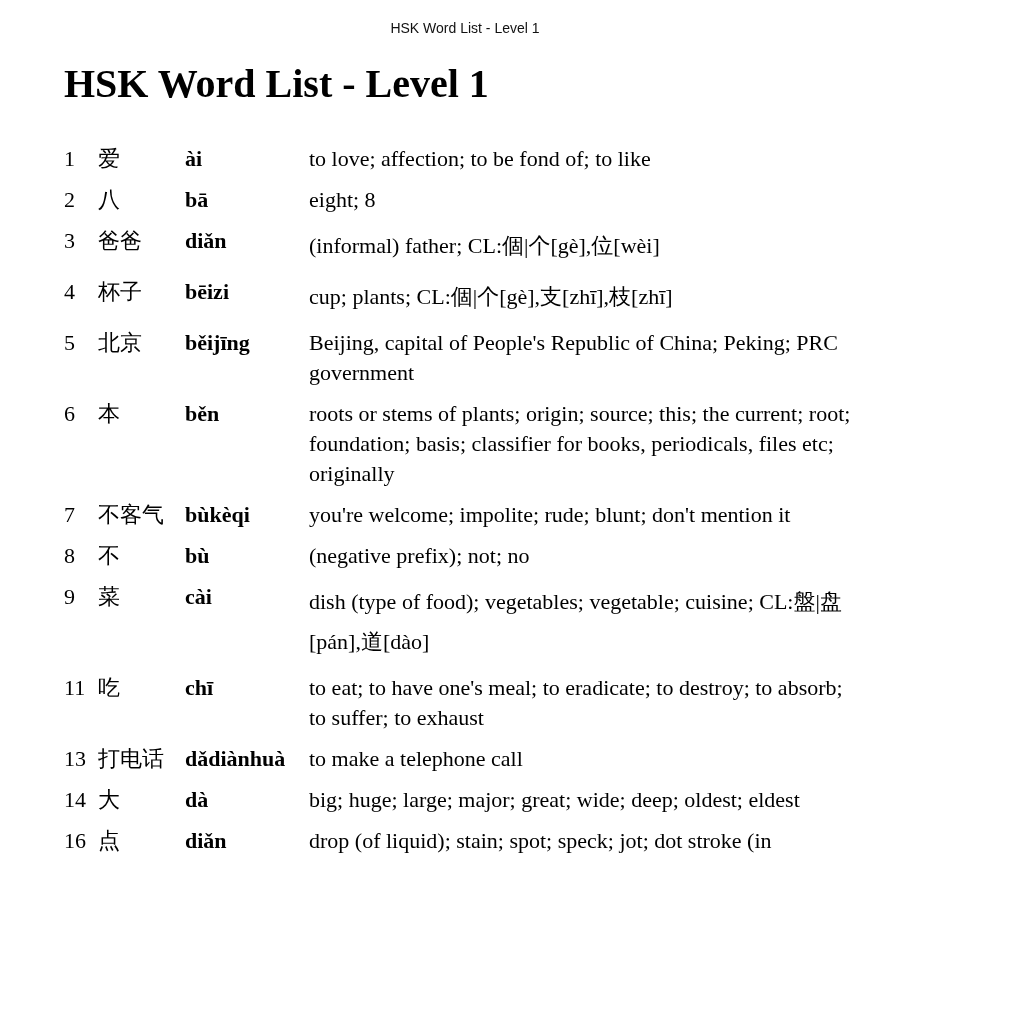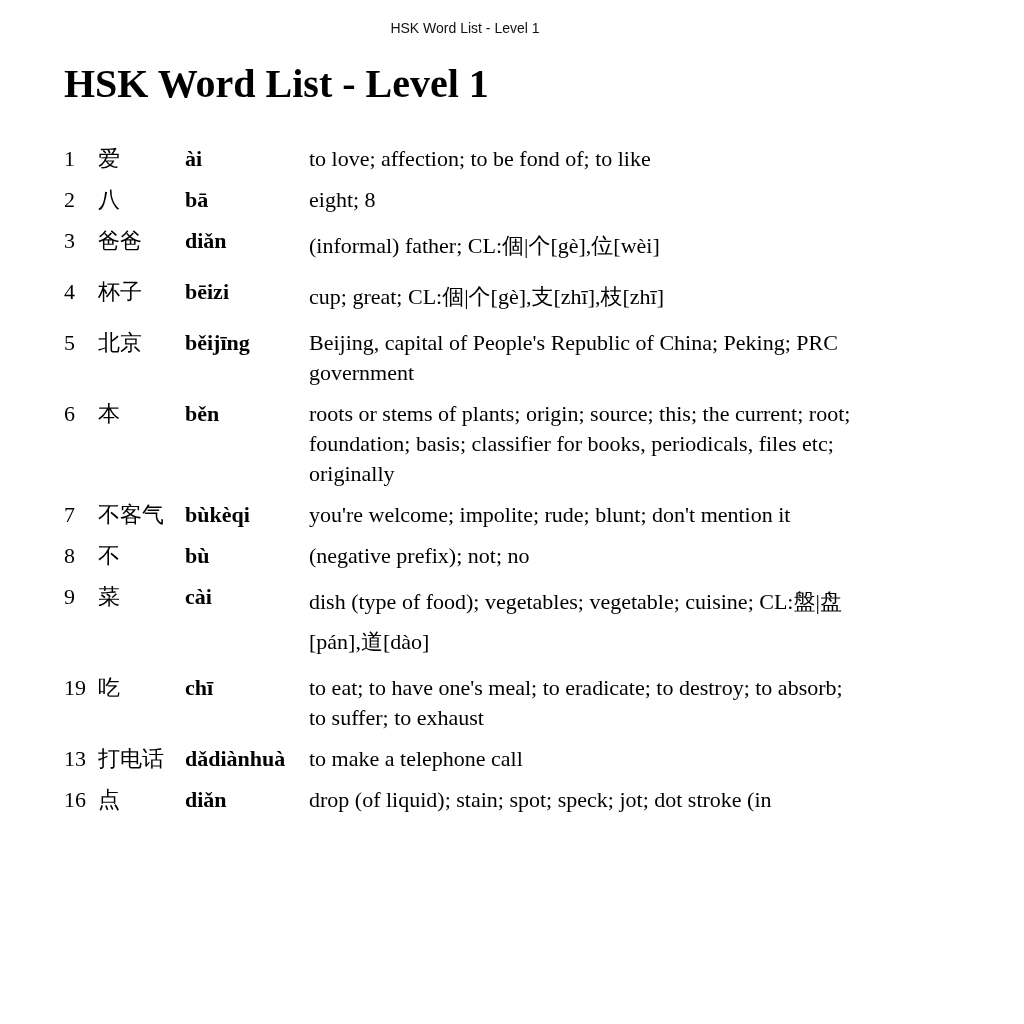--- a/index.html
+++ b/index.html
@@ -97,21 +97,21 @@
         <tr class="cjk-def">
       <td class="col-num">3</td>
       <td class="col-hanzi">爸爸</td>
       <td class="col-pinyin">diǎn</td>
       <td class="col-def">(informal) father; CL:個|个[gè],位[wèi]</td>
     </tr>
         <tr class="cjk-def">
       <td class="col-num">4</td>
       <td class="col-hanzi">杯子</td>
       <td class="col-pinyin">bēizi</td>
-      <td class="col-def">cup; great; CL:個|个[gè],支[zhī],枝[zhī]</td>
+      <td class="col-def">cup; plants; CL:個|个[gè],支[zhī],枝[zhī]</td>
     </tr>
         <tr>
       <td class="col-num">5</td>
       <td class="col-hanzi">北京</td>
       <td class="col-pinyin">běijīng</td>
       <td class="col-def">Beijing, capital of People's Republic of China; Peking; PRC government</td>
     </tr>
         <tr>
       <td class="col-num">6</td>
       <td class="col-hanzi">本</td>
@@ -130,30 +130,36 @@
       <td class="col-pinyin">bù</td>
       <td class="col-def">(negative prefix); not; no</td>
     </tr>
         <tr class="cjk-def">
       <td class="col-num">9</td>
       <td class="col-hanzi">菜</td>
       <td class="col-pinyin">cài</td>
       <td class="col-def">dish (type of food); vegetables; vegetable; cuisine; CL:盤|盘[pán],道[dào]</td>
     </tr>
         <tr>
-      <td class="col-num">19</td>
+      <td class="col-num">11</td>
       <td class="col-hanzi">吃</td>
       <td class="col-pinyin">chī</td>
       <td class="col-def">to eat; to have one's meal; to eradicate; to destroy; to absorb; to suffer; to exhaust</td>
     </tr>
         <tr>
       <td class="col-num">13</td>
       <td class="col-hanzi">打电话</td>
       <td class="col-pinyin">dǎdiànhuà</td>
       <td class="col-def">to make a telephone call</td>
+    </tr>
+        <tr>
+      <td class="col-num">14</td>
+      <td class="col-hanzi">大</td>
+      <td class="col-pinyin">dà</td>
+      <td class="col-def">big; huge; large; major; great; wide; deep; oldest; eldest</td>
     </tr>
         <tr>
       <td class="col-num">16</td>
       <td class="col-hanzi">点</td>
       <td class="col-pinyin">diǎn</td>
       <td class="col-def">drop (of liquid); stain; spot; speck; jot; dot stroke (in</td>
     </tr>
       </tbody>
   </table>
 

